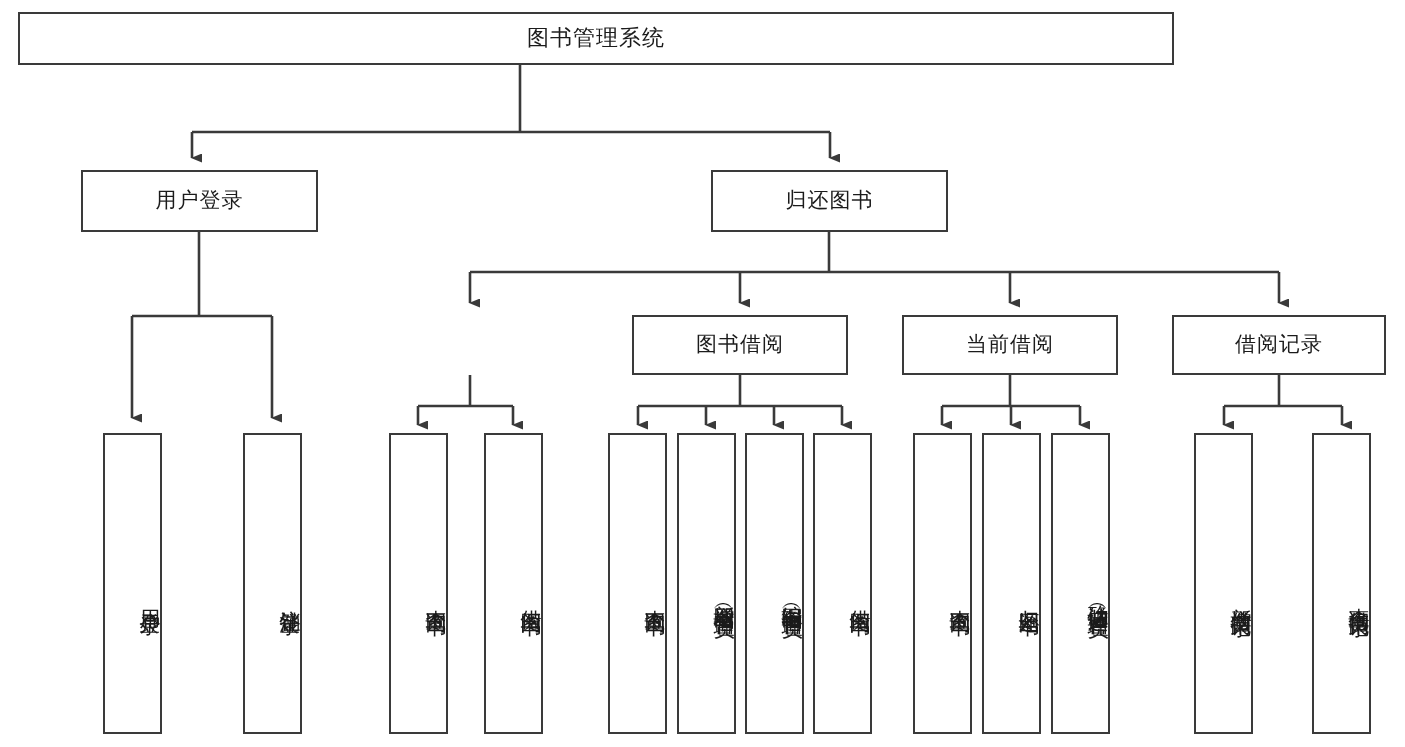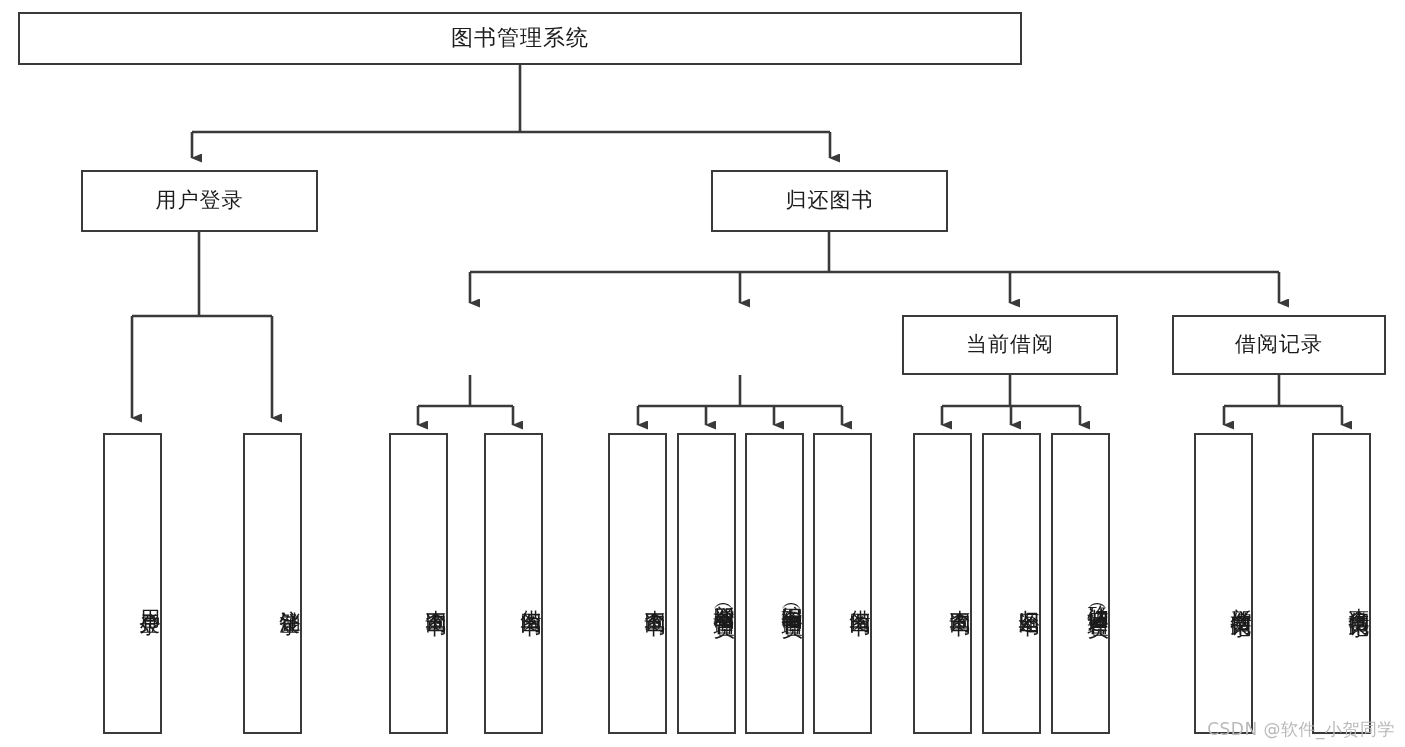--- a/index.html
+++ b/index.html
@@ -123,33 +123,36 @@
       <path d="M1080,406 L1080,425" marker-end="url(#arrowhead)"></path>
 
       <path d="M1279,375 L1279,406"></path>
       <path d="M1224,406 L1342,406"></path>
       <path d="M1224,406 L1224,425" marker-end="url(#arrowhead)"></path>
       <path d="M1342,406 L1342,425" marker-end="url(#arrowhead)"></path>
 
     </g>
   </svg>
 
-  <div class="node horizontal root" style="left:18px; top:12px; width:1004px; height:53px;">
+  <div class="node horizontal root" style="left:18px; top:12px; width:1156px; height:53px;">
     <span class="node-label">图书管理系统</span>
   </div>
 
   <div class="node horizontal" style="left:81px; top:170px; width:237px; height:62px;">
     <span class="node-label">用户登录</span>
   </div>
 
   <div class="node horizontal" style="left:711px; top:170px; width:237px; height:62px;">
     <span class="node-label">归还图书</span>
   </div>
 
 
+  <div class="node horizontal" style="left:632px; top:315px; width:216px; height:60px;">
+    <span class="node-label">图书借阅</span>
+  </div>
 
   <div class="node horizontal" style="left:902px; top:315px; width:216px; height:60px;">
     <span class="node-label">当前借阅</span>
   </div>
 
   <div class="node horizontal" style="left:1172px; top:315px; width:214px; height:60px;">
     <span class="node-label">借阅记录</span>
   </div>
 
   <div class="node vertical" style="left:103px; top:433px; width:59px; height:301px;">
@@ -197,15 +200,14 @@
   </div>
 
   <div class="node vertical" style="left:1194px; top:433px; width:59px; height:301px;">
     <span class="node-label">新增借阅记录</span>
   </div>
 
   <div class="node vertical" style="left:1312px; top:433px; width:59px; height:301px;">
     <span class="node-label">查询借阅记录</span>
   </div>
 
-  <div id="watermark">CSDN @软件_小贺同学</div>
 
 </div>
 
 </body></html>

